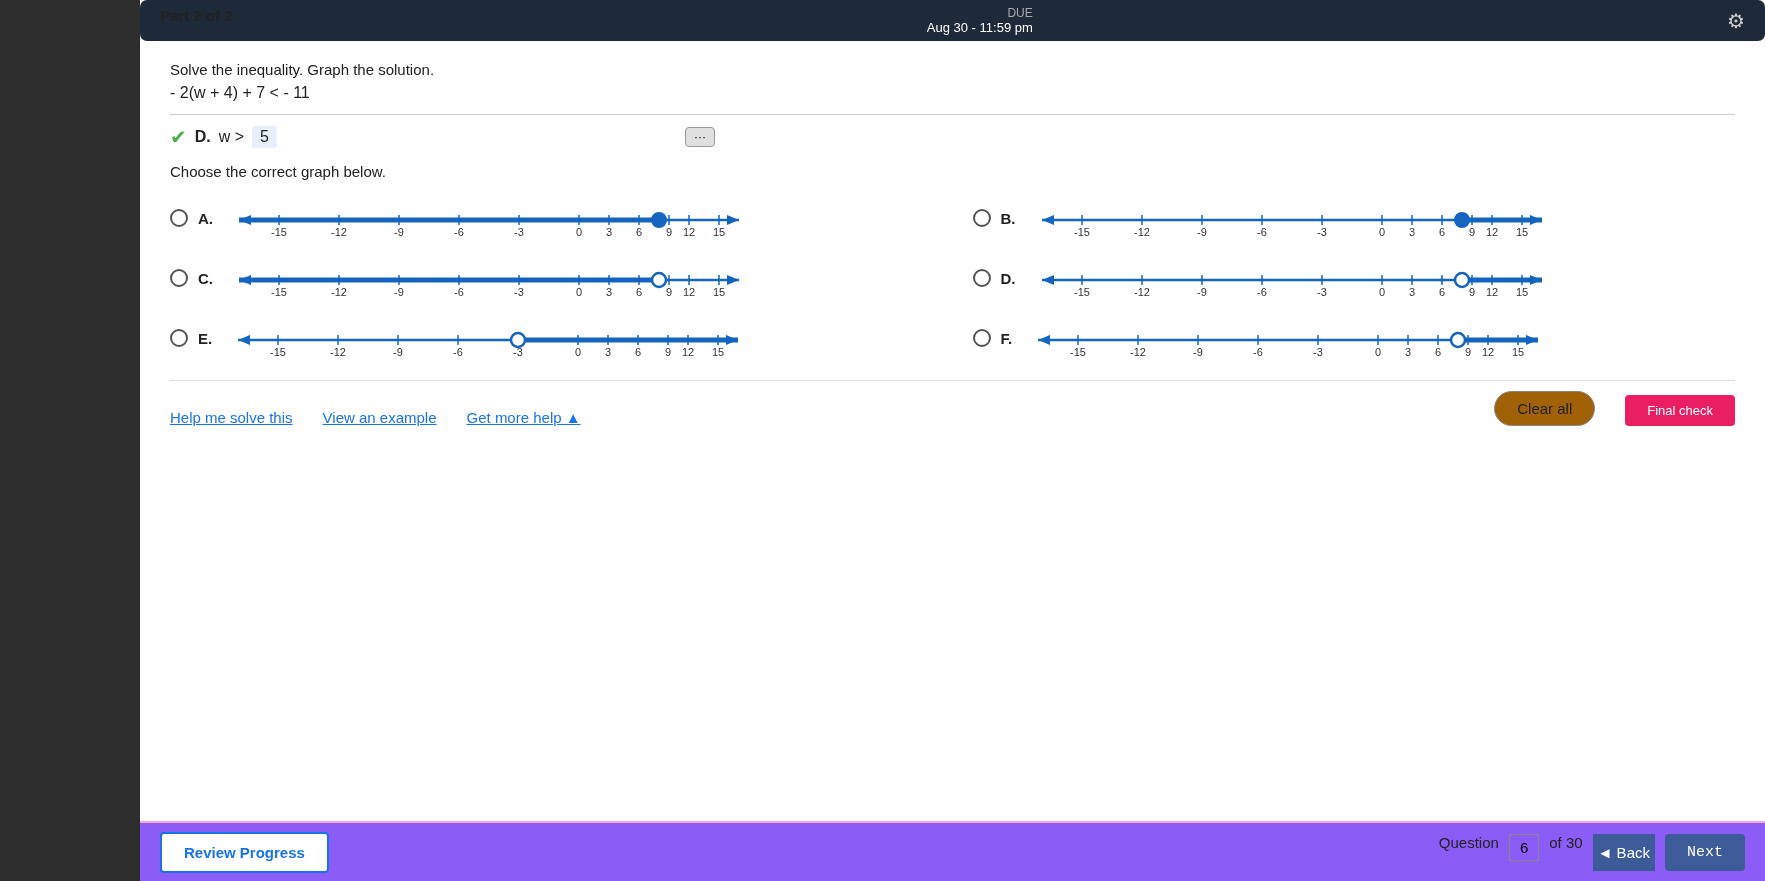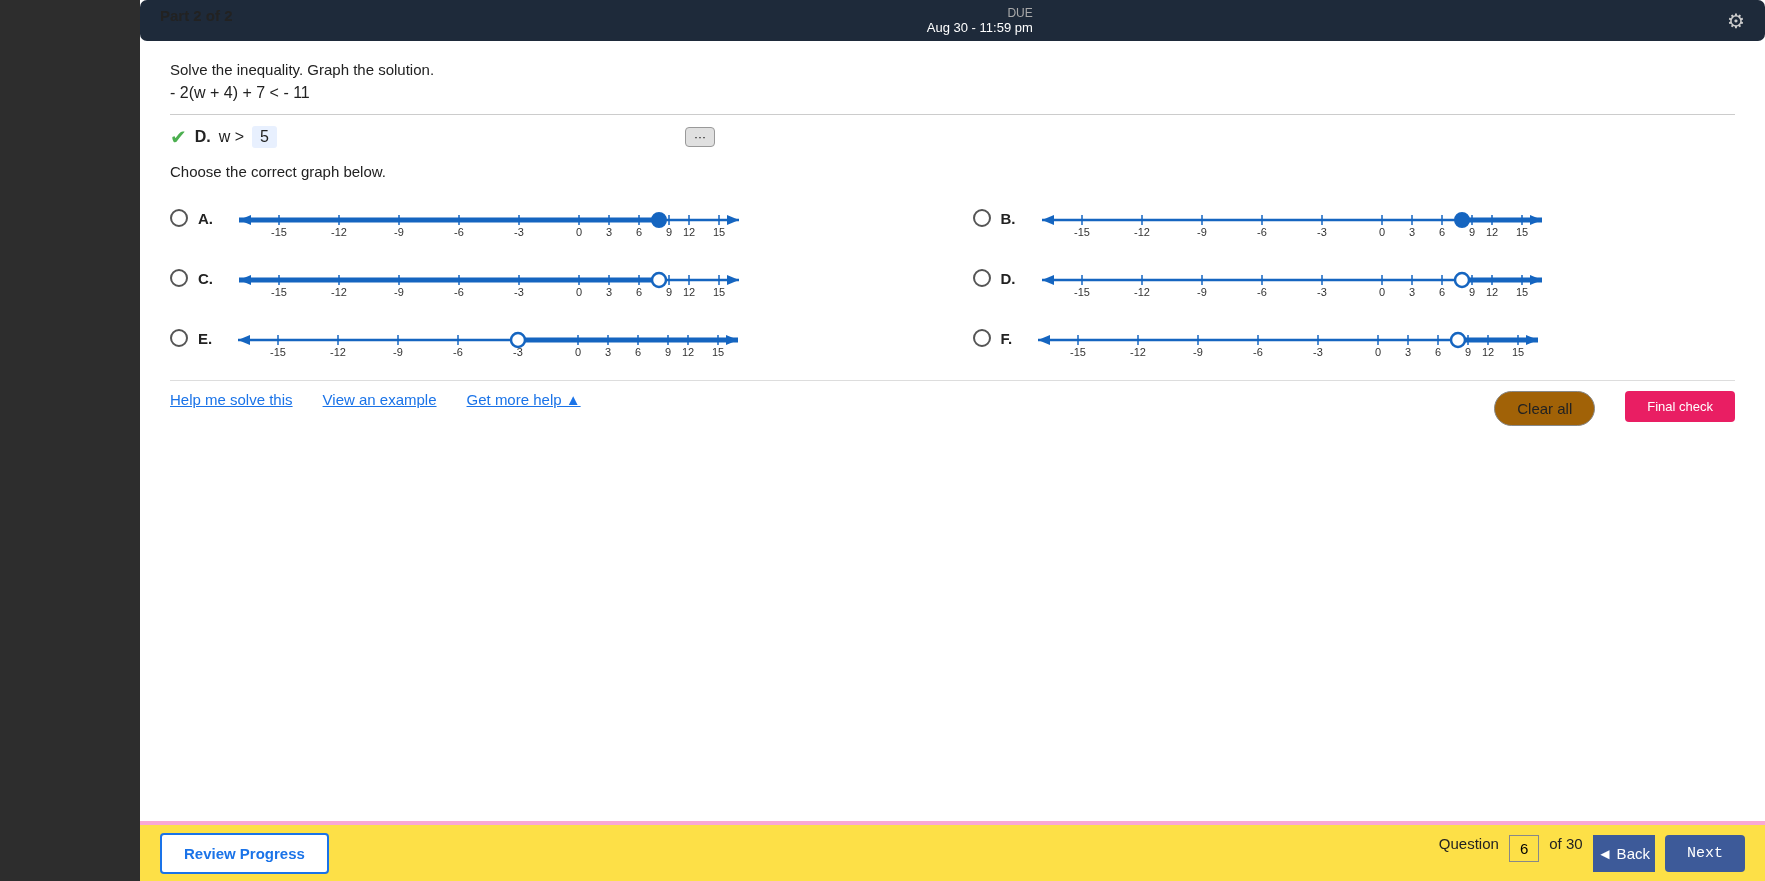--- a/index.html
+++ b/index.html
@@ -123,21 +123,21 @@
 
     .radio-label {
       font-weight: bold;
       font-size: 15px;
       color: #222;
       margin-right: 6px;
     }
 
     .help-row {
       display: flex;
-      align-items: flex-start;
+      align-items: flex-end;
       gap: 30px;
       margin-top: 22px;
       padding-top: 10px;
       border-top: 1px solid #ddd;
     }
 
     .help-link {
       color: #1a73e8;
       text-decoration: underline;
       cursor: pointer;
@@ -161,22 +161,22 @@
       padding: 8px 22px;
       border-radius: 4px;
       cursor: pointer;
       font-size: 13px;
     }
 
     .bottom-bar {
       position: absolute;
       bottom: 0; left: 140px; right: 0;
       height: 60px;
-      background: #fde047;
-      border-top: 4px solid #f9a8d4;
+      background: #8b5cf6;
+      border-top: 2px solid #f9a8d4;
       display: flex;
       align-items: center;
       padding: 0 20px;
       justify-content: space-between;
     }
 
     .review-progress-btn {
       border: 2px solid #1a73e8;
       color: #1a73e8;
       background: #fff;

